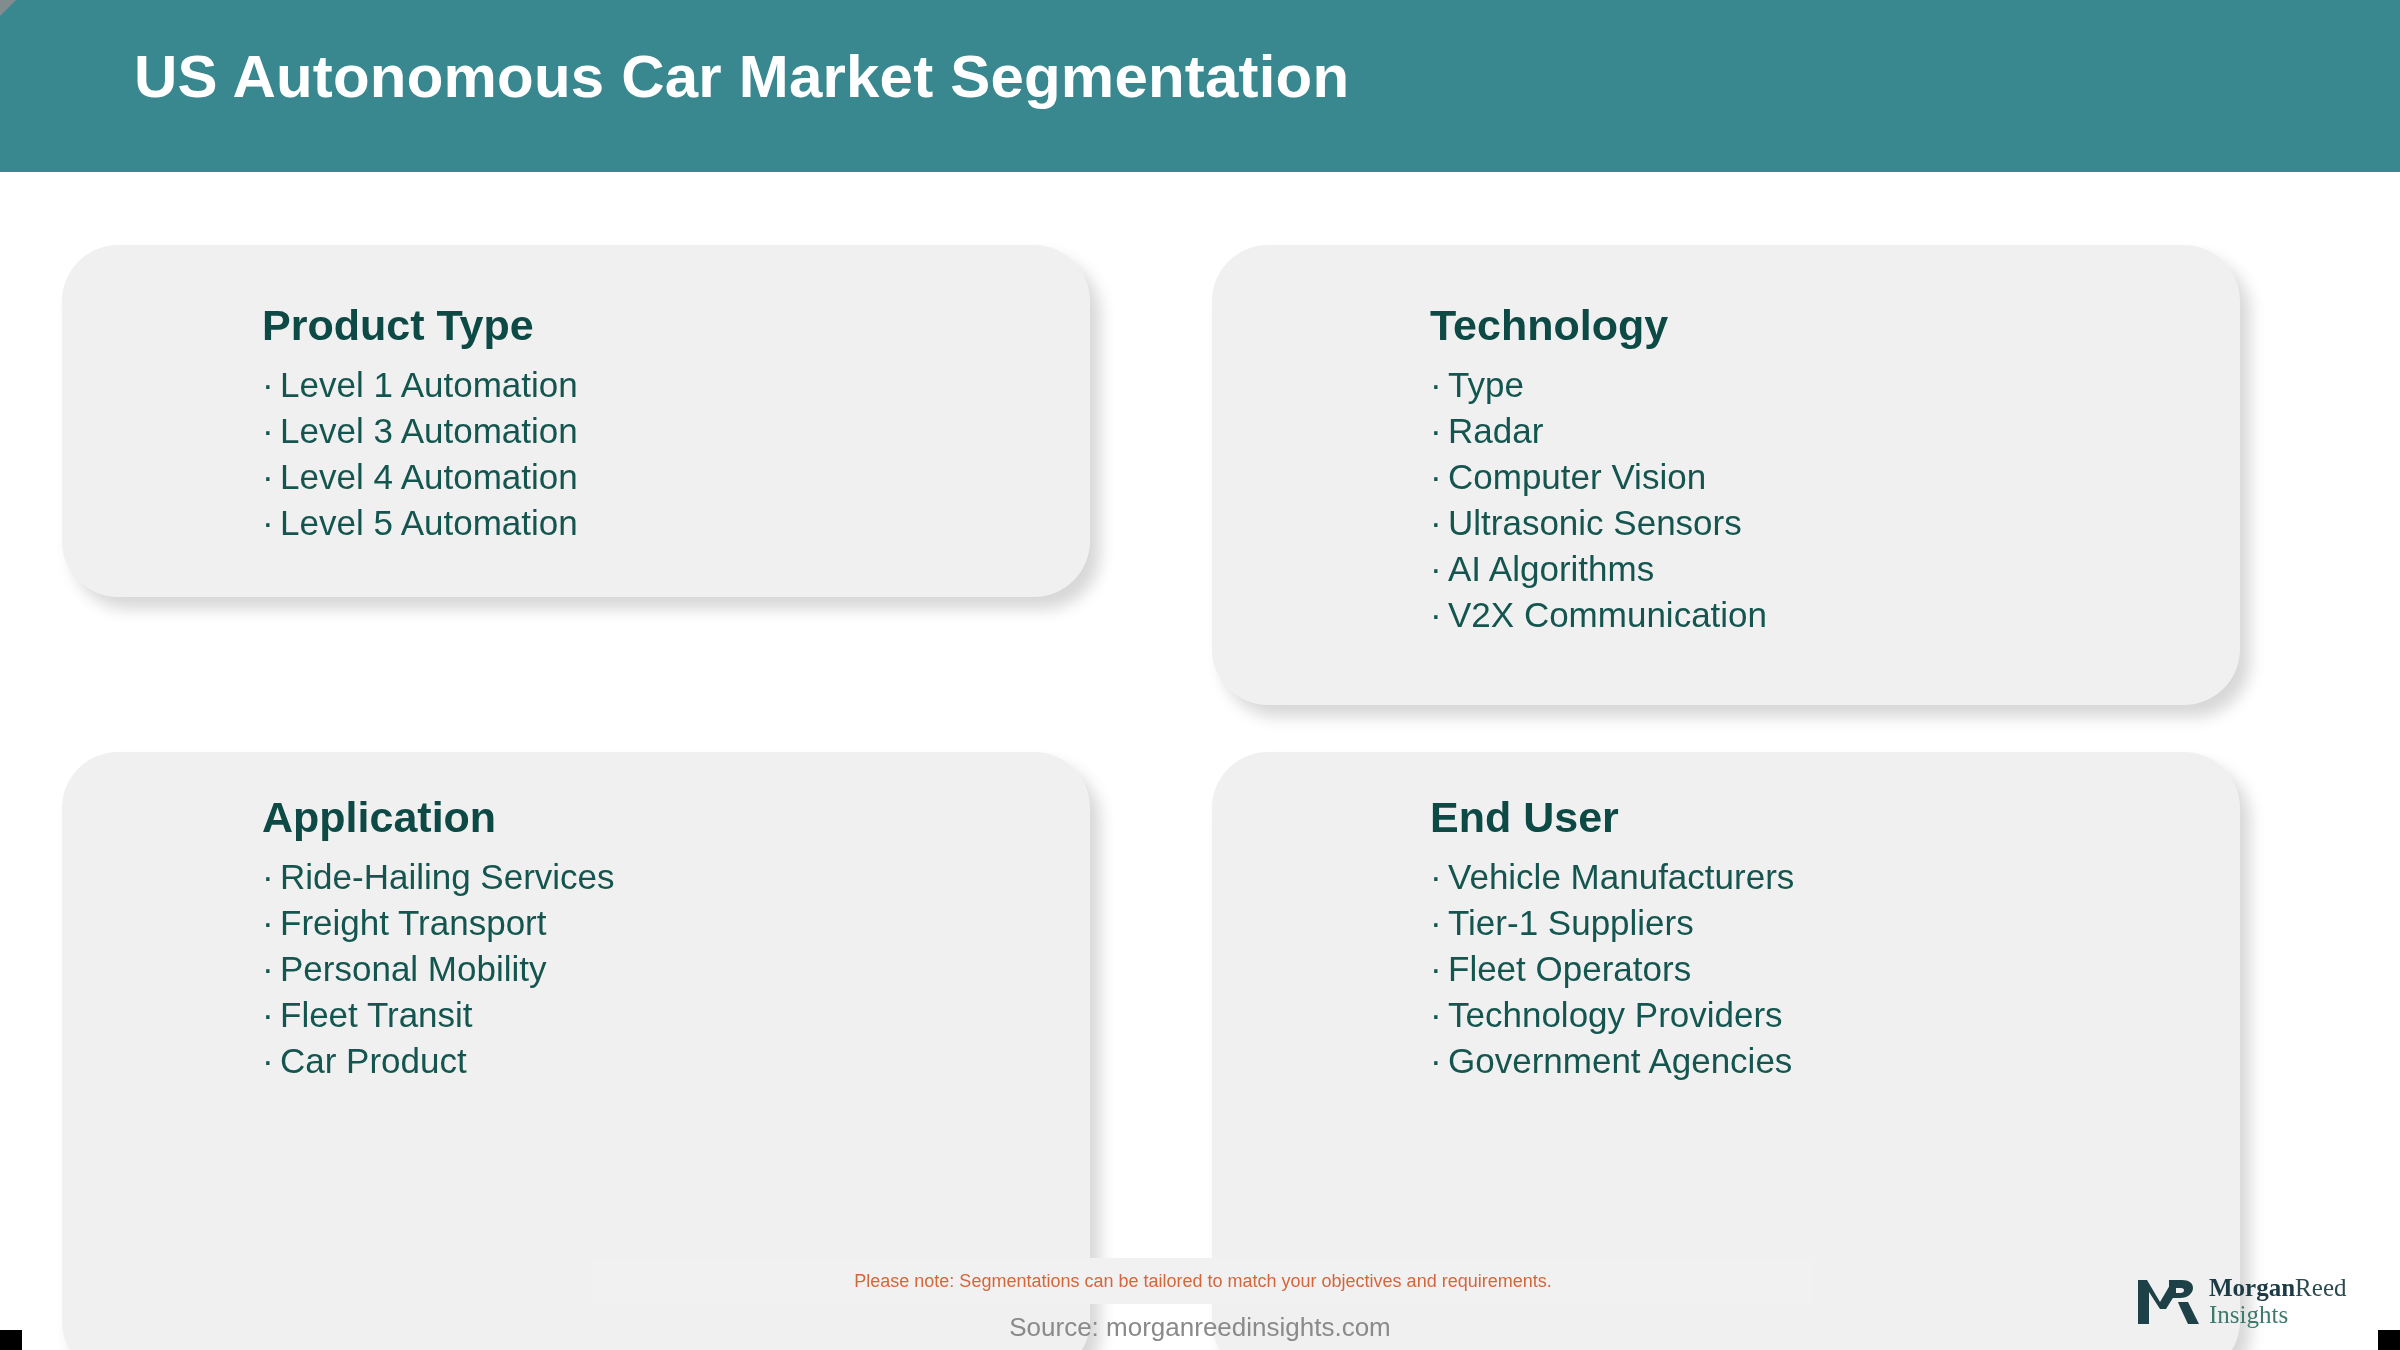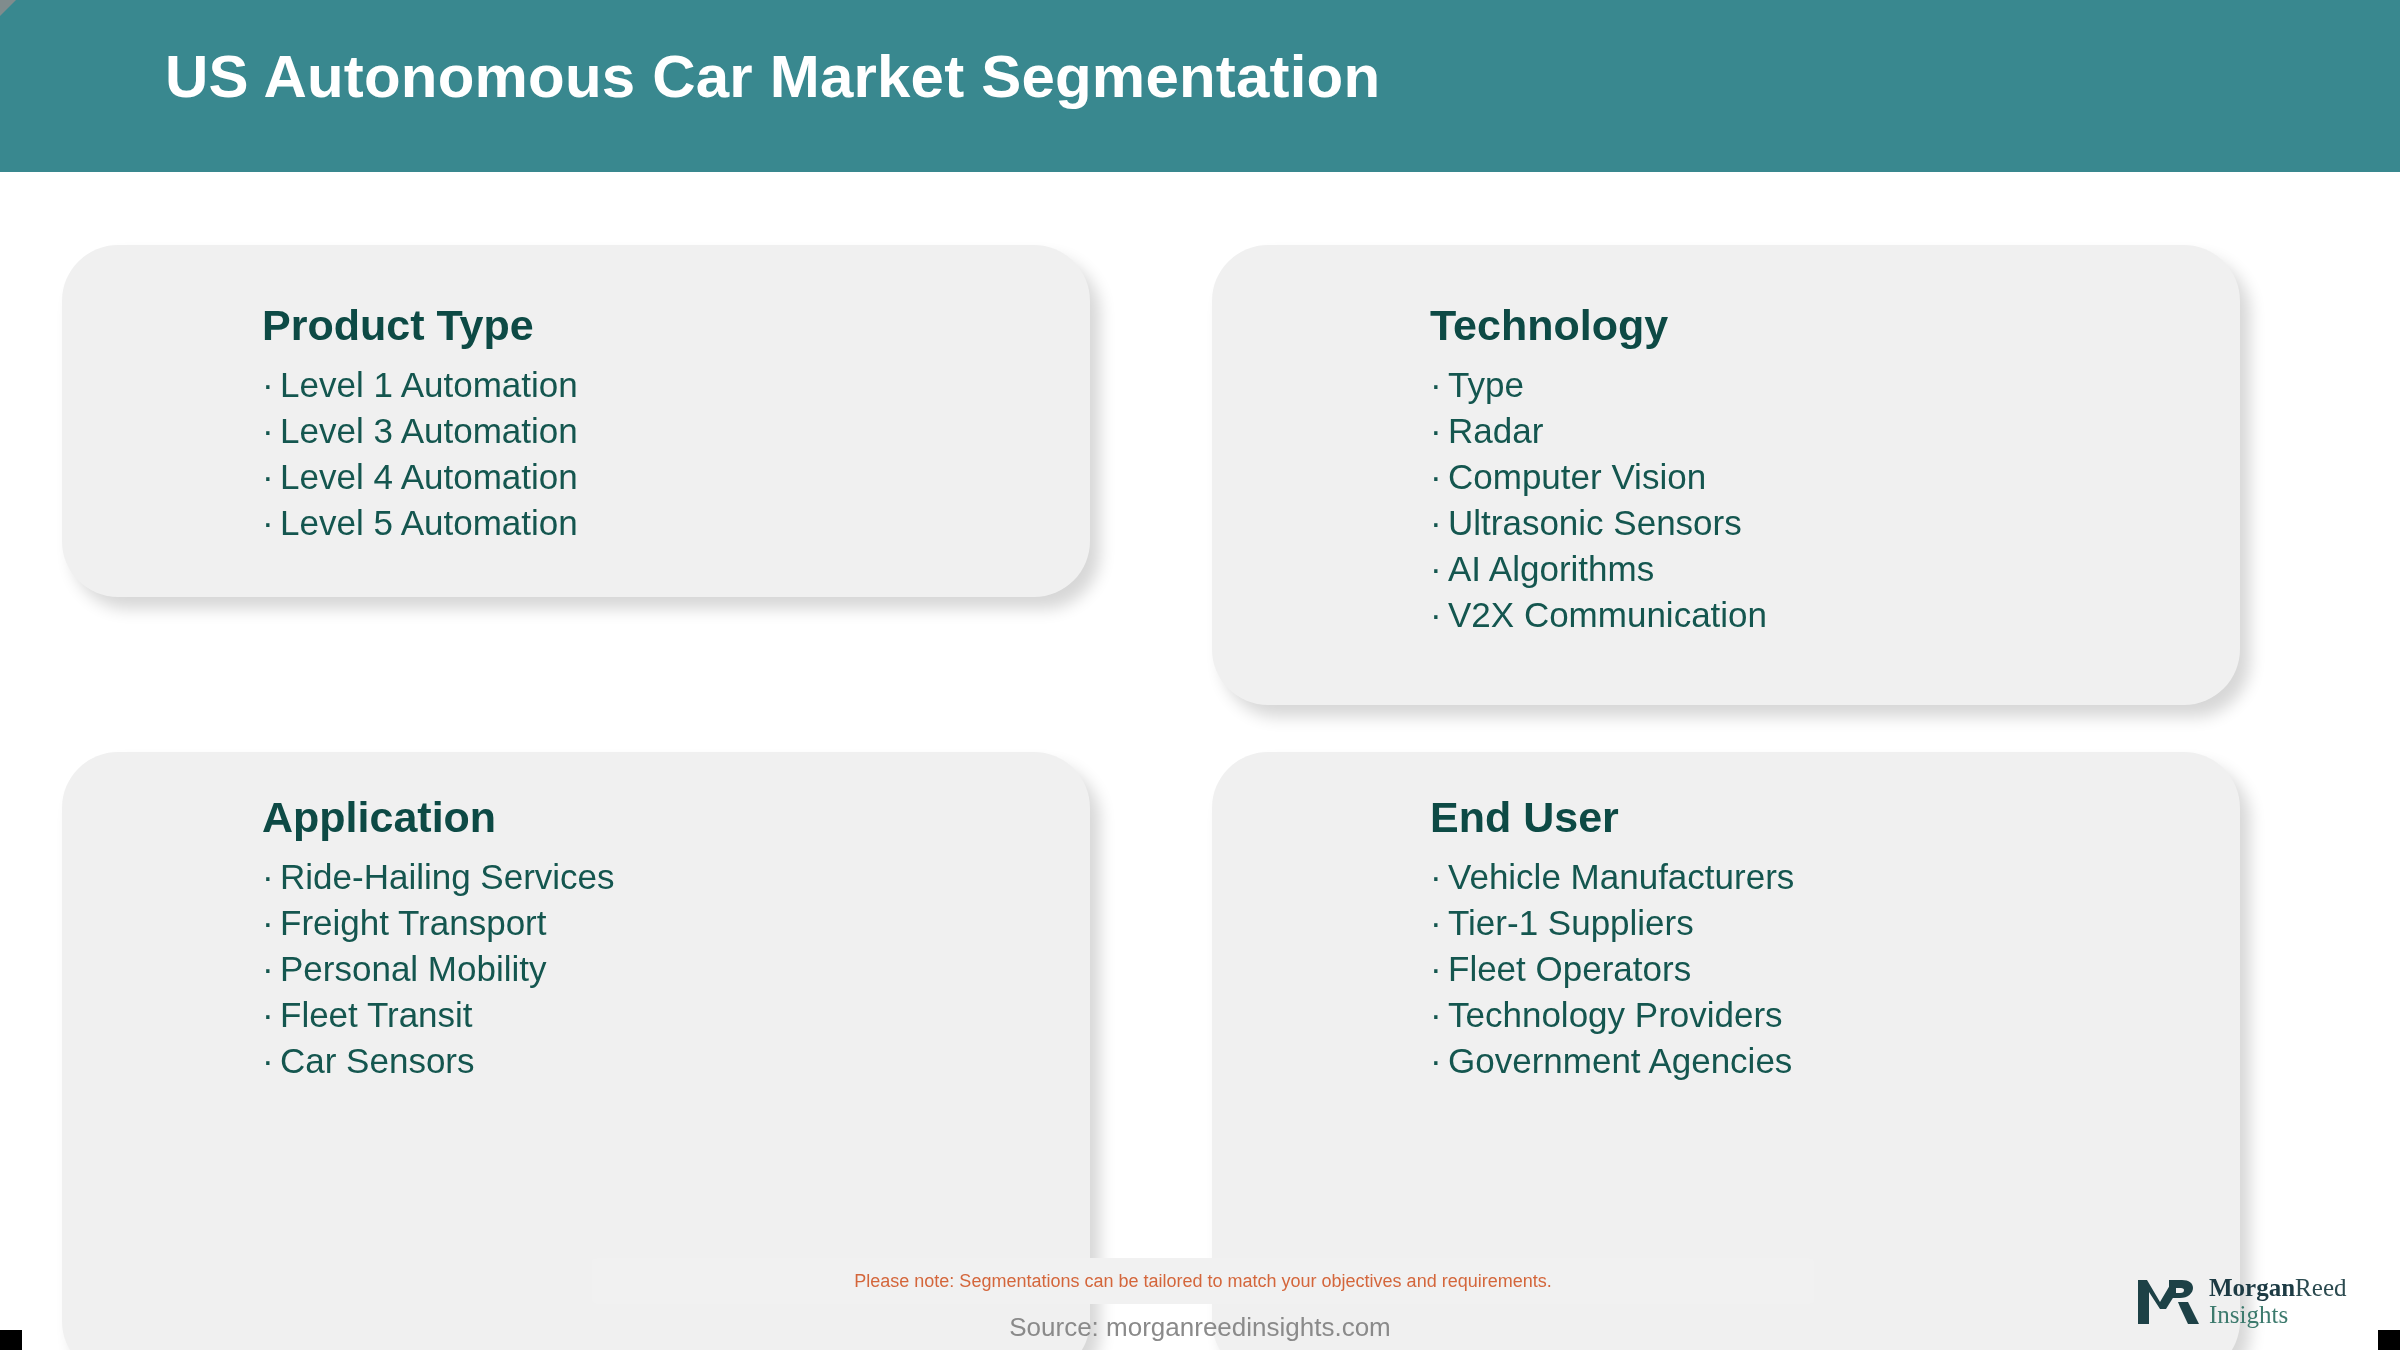--- a/index.html
+++ b/index.html
@@ -38,21 +38,20 @@
   .page-title {
     position: absolute;
     left: 134px;
     top: 44px;
     font-size: 60px;
     font-weight: bold;
     color: #ffffff;
     letter-spacing: 0.2px;
     line-height: 1.1;
     white-space: nowrap;
-    margin-left: 31px;
   }
 
   
   .cards-area {
     position: absolute;
     left: 0;
     top: 172px;
     width: 2400px;
     height: 1070px;
   }
@@ -218,21 +217,21 @@
   </div>
 
   <div class="card card-application">
     <div class="card-inner">
       <h2 class="card-heading">Application</h2>
       <ul class="card-list">
         <li><span class="bullet-dot">·</span><span>Ride-Hailing Services</span></li>
         <li><span class="bullet-dot">·</span><span>Freight Transport</span></li>
         <li><span class="bullet-dot">·</span><span>Personal Mobility</span></li>
         <li><span class="bullet-dot">·</span><span>Fleet Transit</span></li>
-        <li><span class="bullet-dot">·</span><span>Car Sensors</span></li>
+        <li><span class="bullet-dot">·</span><span>Car Product</span></li>
       </ul>
     </div>
   </div>
 
   <div class="card card-end-user">
     <div class="card-inner">
       <h2 class="card-heading">End User</h2>
       <ul class="card-list">
         <li><span class="bullet-dot">·</span><span>Vehicle Manufacturers</span></li>
         <li><span class="bullet-dot">·</span><span>Tier-1 Suppliers</span></li>

